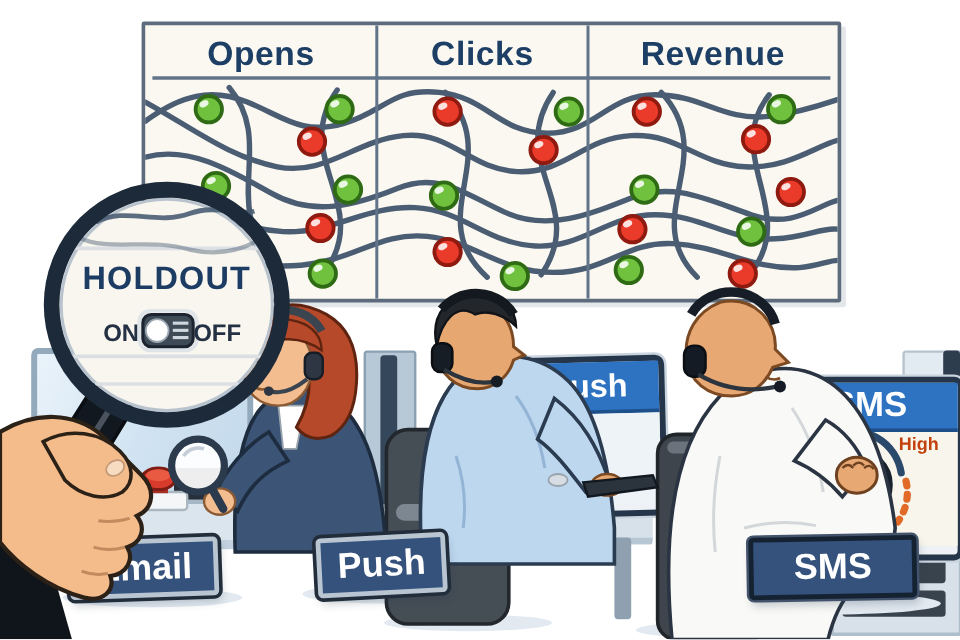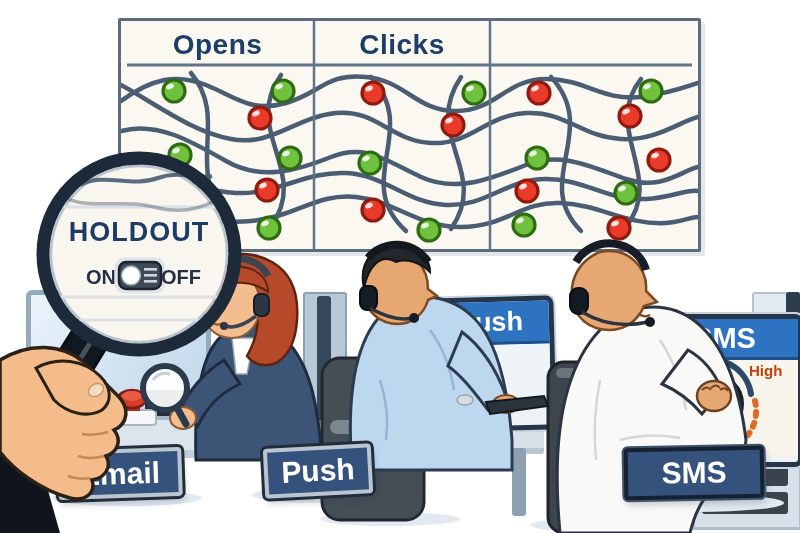--- a/index.html
+++ b/index.html
@@ -63,20 +63,21 @@
     <div class="shadow" style="left:52px;top:490px;width:150px;height:16px;"></div>
     <div class="shadow" style="left:252px;top:487px;width:132px;height:16px;"></div>
     <div class="shadow" style="left:608px;top:494px;width:176px;height:18px;"></div>
     <div class="shadow" style="left:320px;top:512px;width:140px;height:14px;"></div>
     <div class="shadow" style="left:530px;top:518px;width:140px;height:14px;"></div>
   </div>
 
   <div id="whiteboard" class="abs z2">
     <div class="col-head" style="left:193px;width:176px;">Clicks</div>
     <div class="col-head" style="left:0;width:193px;">Opens</div>
+    <div class="col-head" style="left:369px;width:208px;">Revenue</div>
     <svg id="board-net" width="577" height="228" viewBox="0 0 577 228">
       <g stroke="#4a5d73" stroke-width="4.5" fill="none" stroke-linecap="round">
         <path d="M0,80 C30,58 55,52 85,64 C115,76 130,92 165,82 C200,72 205,52 245,56 C285,60 295,90 335,90 C375,90 385,58 425,58 C465,58 480,80 520,76 C545,73 565,66 577,62"></path>
         <path d="M0,64 C40,86 70,110 110,118 C150,126 175,96 215,92 C255,88 270,120 310,122 C350,124 365,94 405,92 C445,90 460,116 500,118 C535,120 560,100 577,96"></path>
         <path d="M0,110 C35,100 70,120 105,140 C140,160 175,150 210,136 C245,122 265,140 300,156 C335,172 370,158 405,144 C440,130 470,146 505,158 C540,170 560,150 577,146"></path>
         <path d="M0,140 C40,150 75,170 115,172 C155,174 185,150 225,152 C265,154 285,182 325,184 C365,186 385,158 425,158 C465,158 485,180 525,178 C550,177 565,168 577,170"></path>
         <path d="M0,176 C45,190 85,204 130,200 C175,196 195,172 235,176 C275,180 295,206 340,206 C385,206 400,180 440,182 C480,184 505,204 545,202 C560,201 570,196 577,196"></path>
         <path d="M70,52 C110,100 60,150 110,200"></path>
         <path d="M160,54 C120,110 190,150 150,205"></path>
         <path d="M250,56 C300,110 230,160 285,210"></path>

